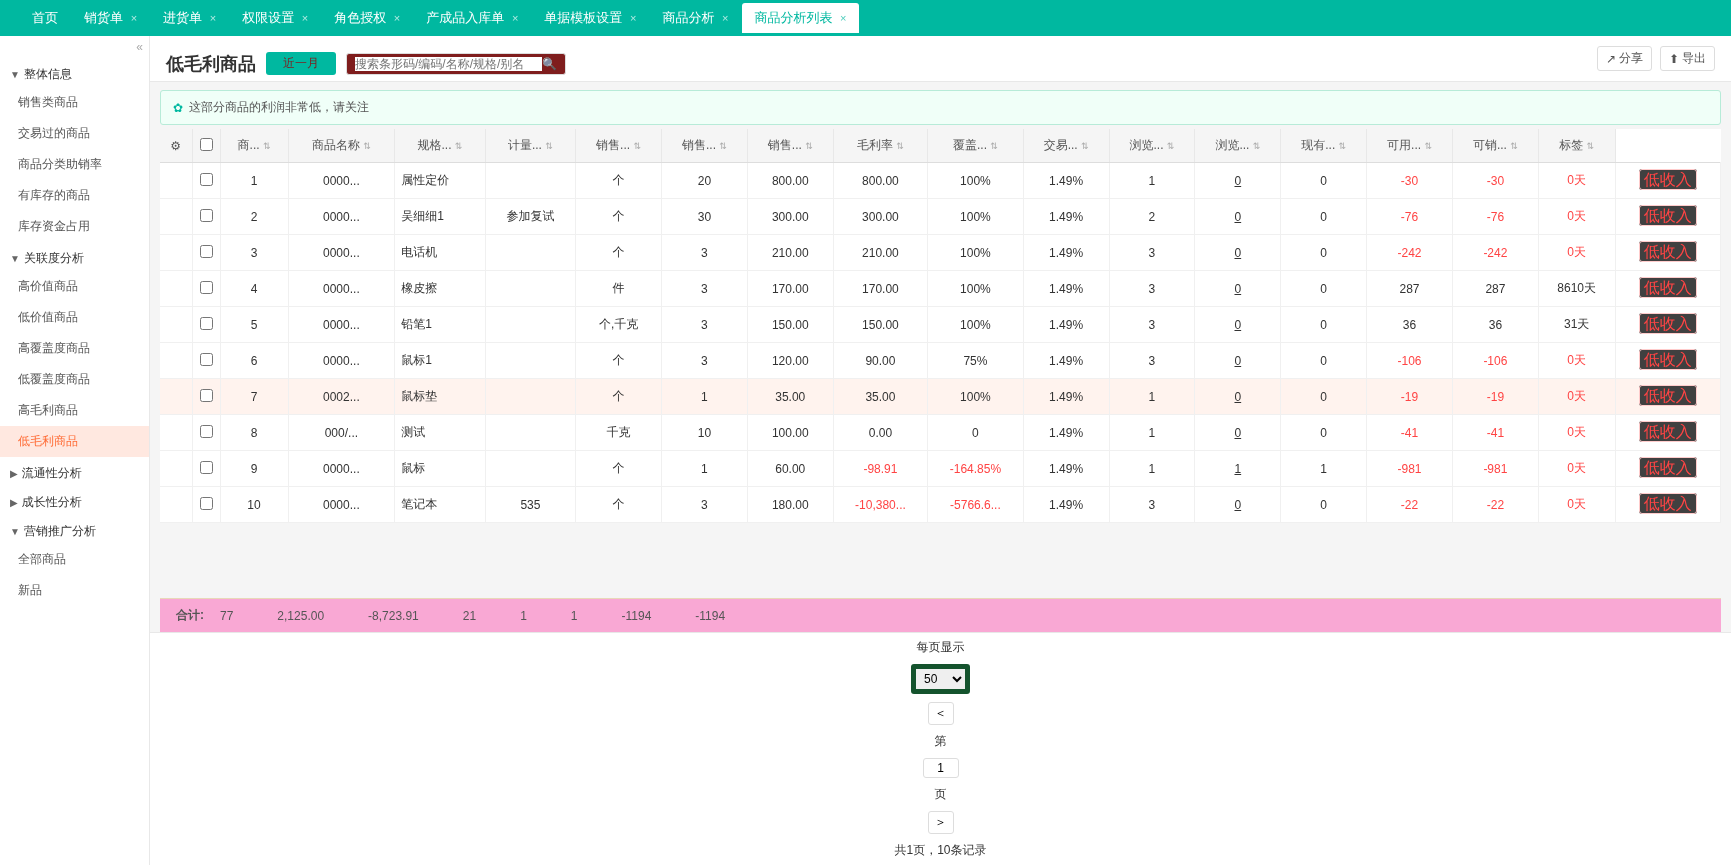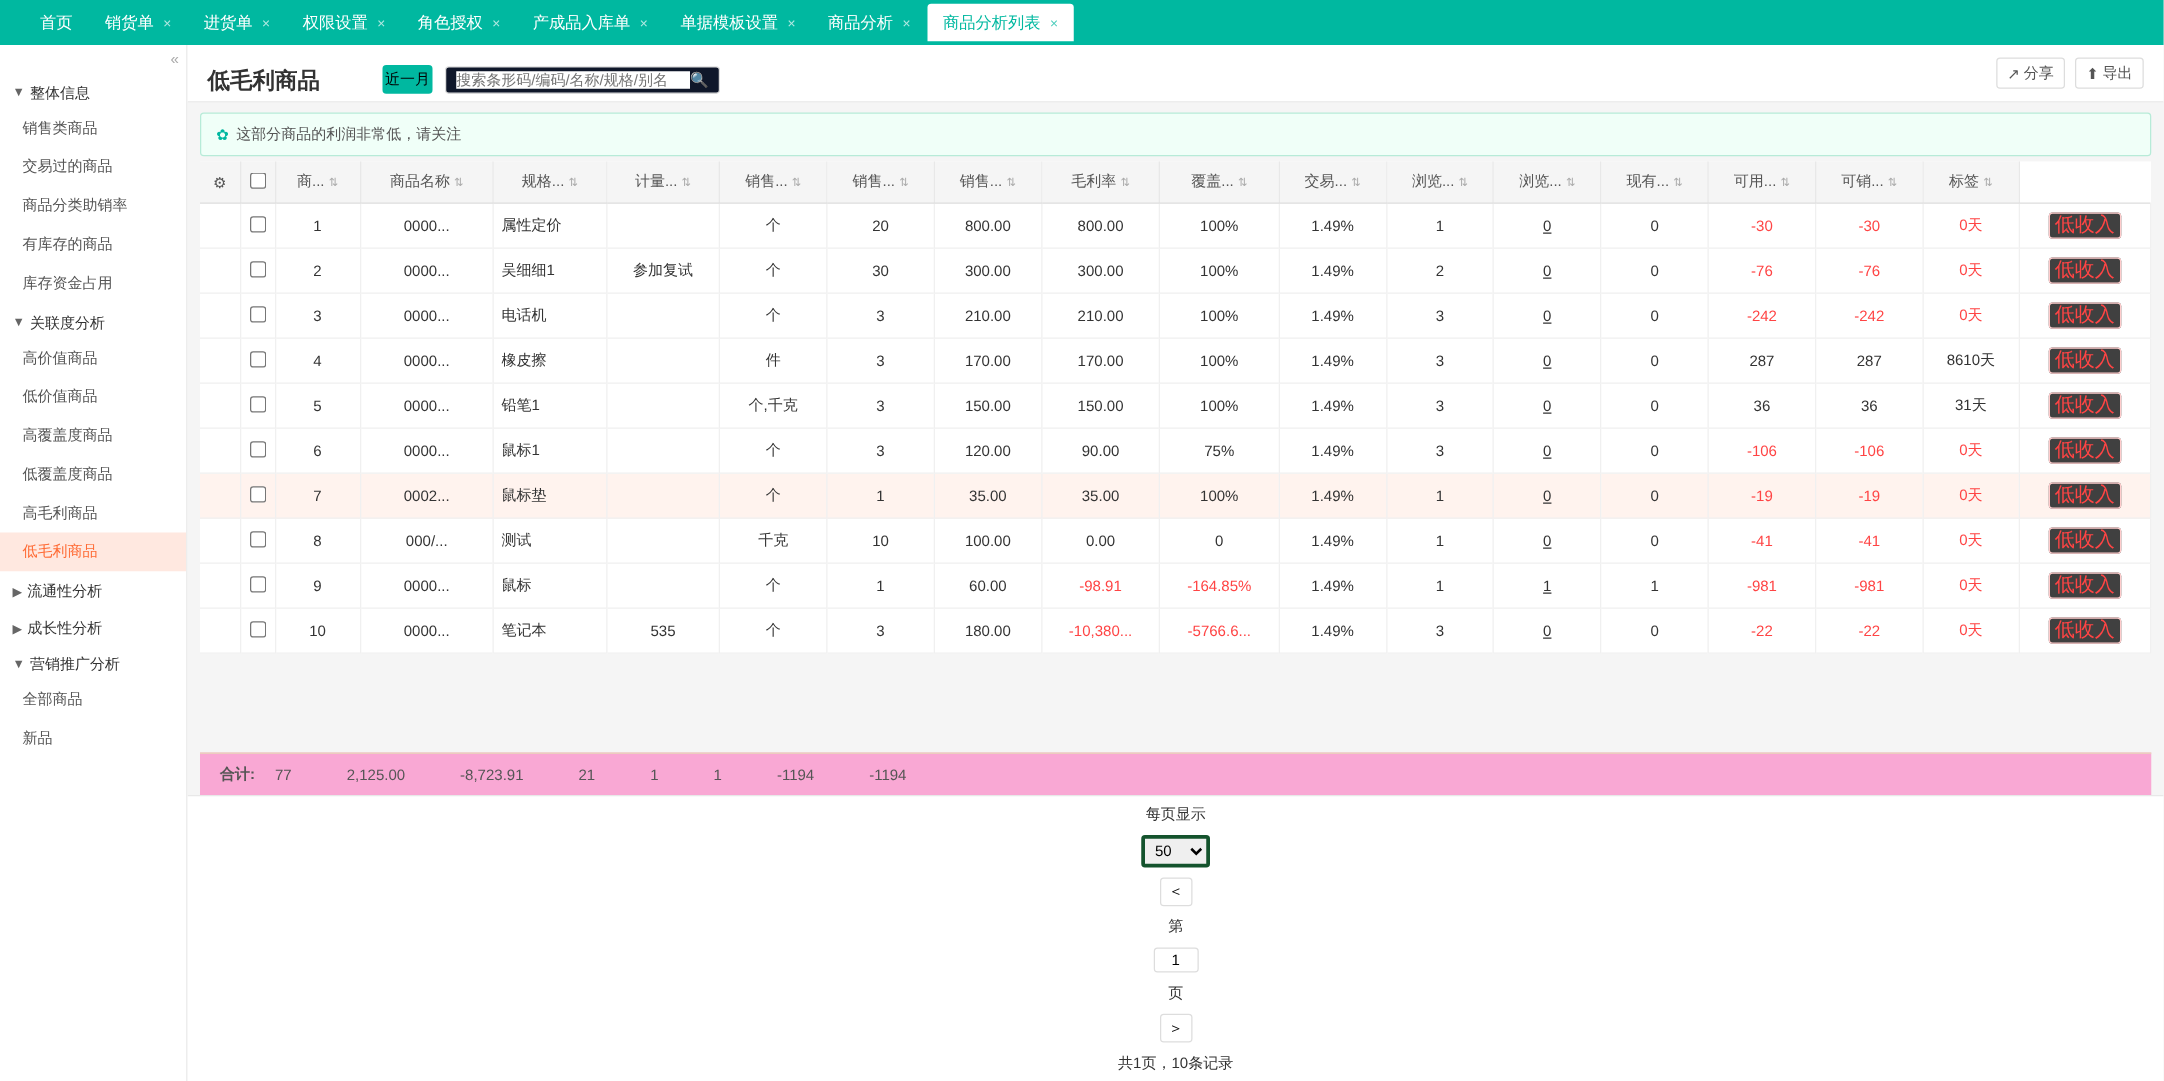--- a/index.html
+++ b/index.html
@@ -82,35 +82,34 @@
       gap: 10px;
       flex-wrap: wrap;
     }
     .page-title {
       font-size: 18px;
       font-weight: bold;
       color: #333;
     }
     .filter-btn {
       background: #00b8a0;
-      color: #000000;
+      color: #7f1d1d;
       border: none;
       border-radius: 3px;
-      padding: 3px 2px;
-      cursor: pointer;
-      font-size: 12px;
-      margin-left: 40px;
+      padding: 3px 17px;
+      cursor: pointer;
+      font-size: 12px;
     }
     .search-box {
       display: flex;
       align-items: flex-start;
       border: 1px solid #ddd;
       border-radius: 3px;
       padding: 3px 8px;
-      background: #0f172a;
+      background: #7f1d1d;
       min-width: 220px;
     }
     .search-box input {
       border: none;
       outline: none;
       font-size: 12px;
       flex: 1;
       color: #999;
     }
     .header-actions {
@@ -223,21 +222,21 @@
       border-top: 1px solid #e8e8e8;
       padding: 6px 16px;
       display: flex;
       align-items: center;
       justify-content: flex-end;
       gap: 8px;
       font-size: 12px;
       flex-direction: column;
     }
     .pagination-bar select {
-      border: 3px solid #14532d;
+      border: 5px solid #14532d;
       border-radius: 3px;
       padding: 2px 4px;
       font-size: 12px;
     }
     .page-btn {
       border: 1px solid #ddd;
       background: #fff;
       border-radius: 3px;
       padding: 2px 6px;
       cursor: pointer;

